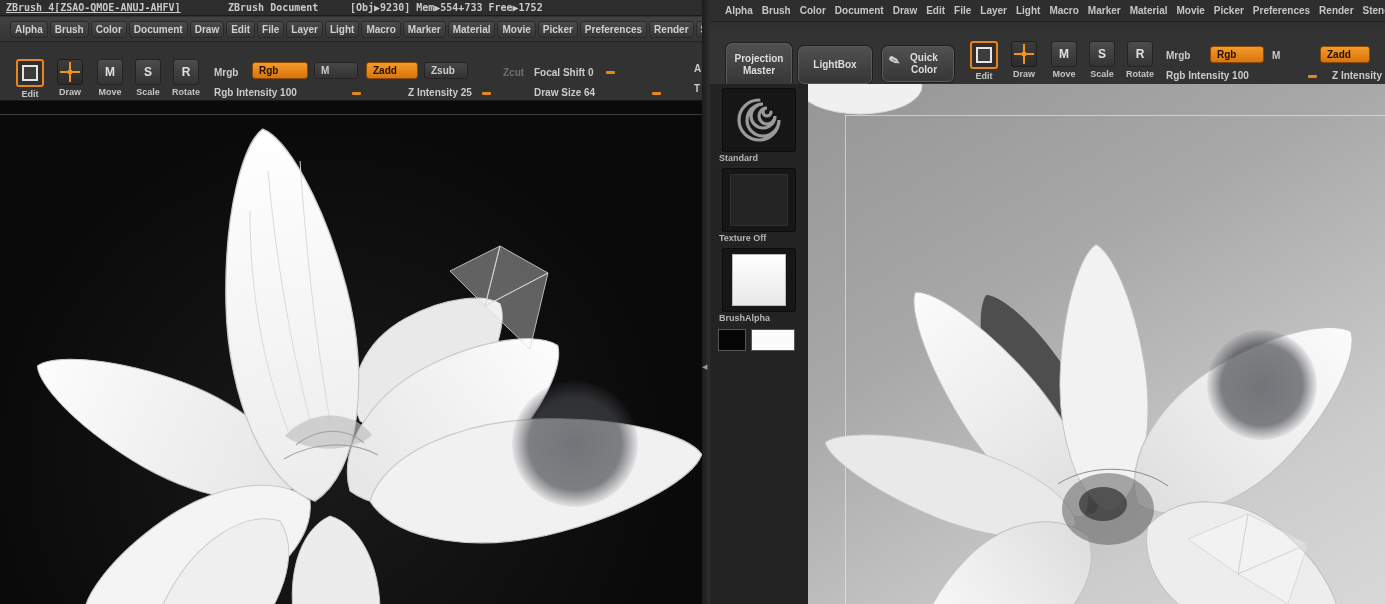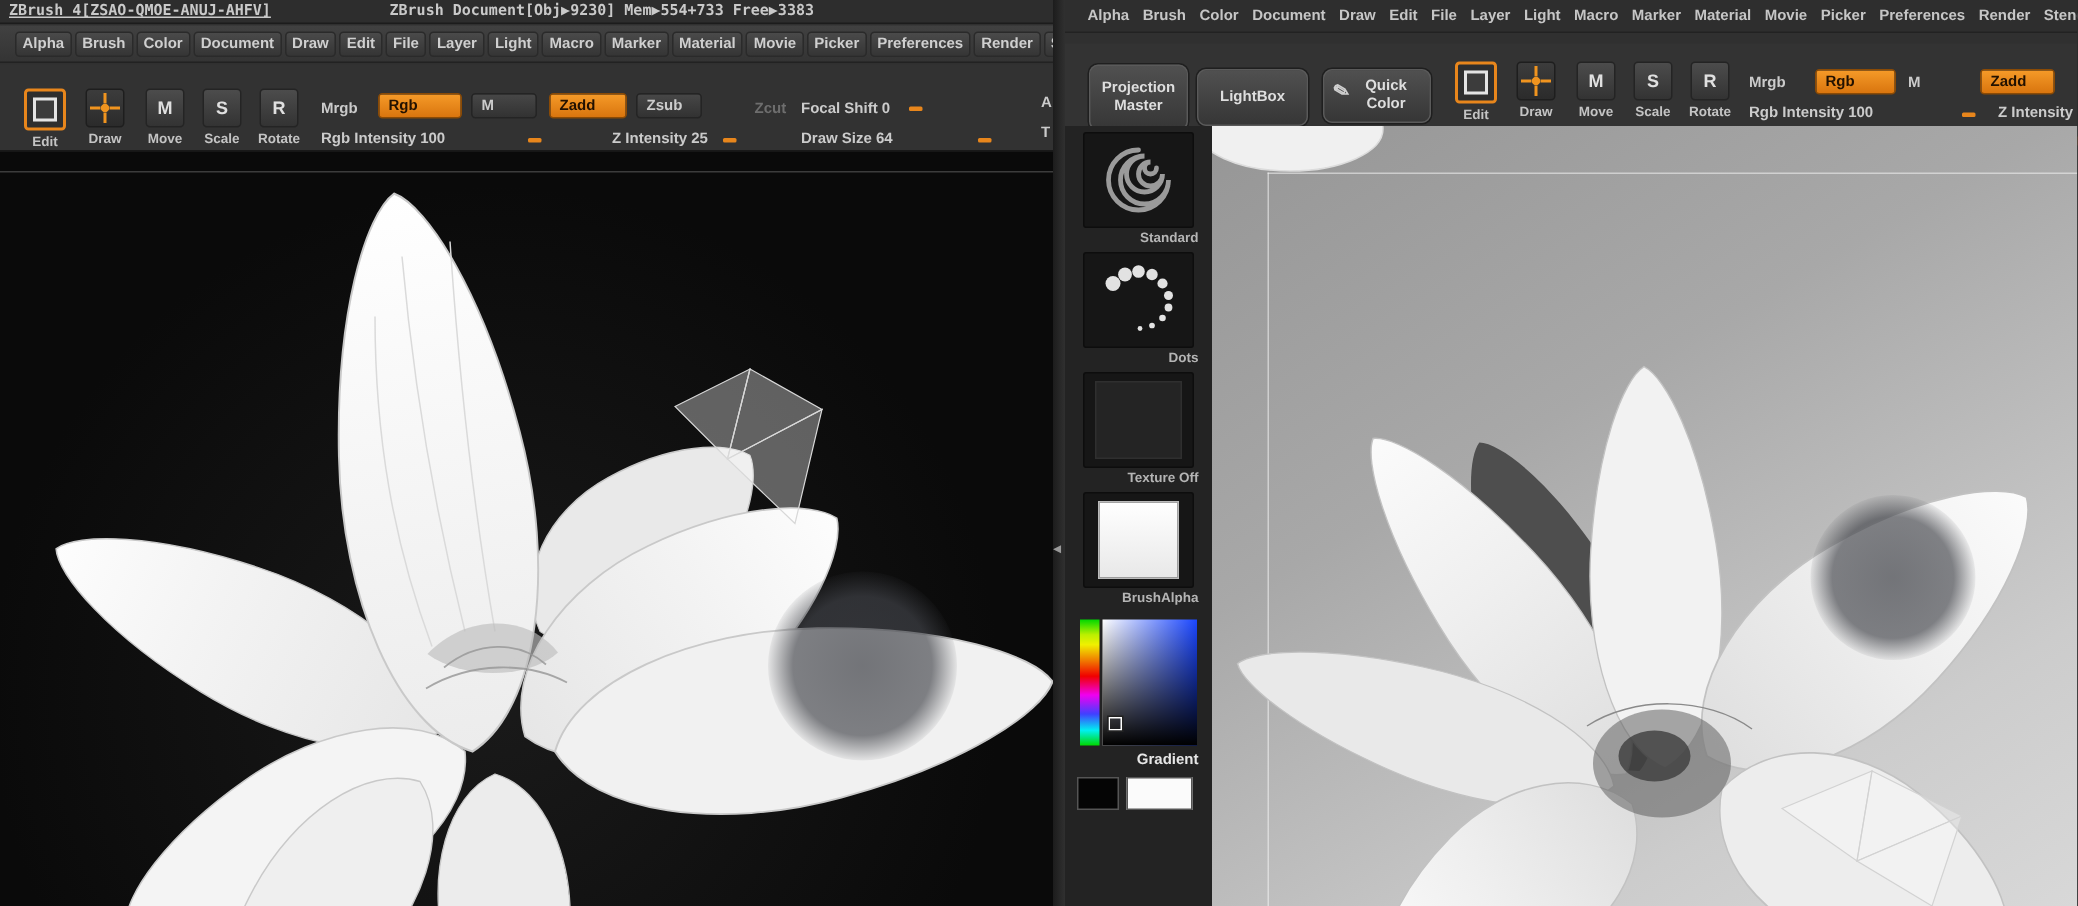--- a/index.html
+++ b/index.html
@@ -6,21 +6,21 @@
   body{width:1385px;height:604px;overflow:hidden;background:#262626;
        font-family:"Liberation Sans",sans-serif;position:relative;}
   .app{position:absolute;inset:0;}
 
   
   .win-left{position:absolute;left:0;top:0;width:702px;height:604px;background:#303030;}
   .titlebar{position:absolute;left:0;top:0;width:100%;height:16px;background:#2d2d2d;
             border-bottom:1px solid #1c1c1c;display:flex;align-items:center;
             font:bold 10px "DejaVu Sans Mono",monospace;color:#c9c9c9;padding-left:6px;box-sizing:border-box;}
   .t-app{width:222px;white-space:nowrap;overflow:hidden;text-decoration:underline;}
-  .t-doc{width:122px;white-space:nowrap;text-align:right;}
+  .t-doc{width:122px;white-space:nowrap;}
   .t-stats{white-space:nowrap;}
   .menubar{position:absolute;left:0;top:17px;width:100%;height:25px;
            background:linear-gradient(#414141,#343434);display:flex;align-items:center;
            gap:2px;padding-left:10px;box-sizing:border-box;border-bottom:1px solid #222;overflow:hidden;}
   .menu-item{font:bold 10px "Liberation Sans",sans-serif;color:#cfcfcf;white-space:nowrap;
              background:linear-gradient(#4a4a4a,#353535);border:1px solid #2a2a2a;
              border-radius:3px;padding:2px 4px;}
   .toolbar{position:absolute;left:0;top:43px;width:100%;height:57px;background:#323232;
            border-bottom:1px solid #191919;overflow:hidden;}
   .toolbtn{position:absolute;top:16px;width:36px;text-align:center;}
@@ -70,21 +70,21 @@
   .big-btn{position:absolute;border-radius:6px;background:linear-gradient(#505050,#363636);
            border:1px solid #5a5a5a;box-shadow:0 0 0 1px #1f1f1f;color:#dedede;
            font:bold 10px "Liberation Sans",sans-serif;display:flex;flex-direction:column;
            align-items:center;justify-content:center;line-height:12px;text-align:center;}
   .pencil-glyph{position:absolute;left:6px;top:8px;font-size:13px;color:#cfcfcf;transform:rotate(-15deg);}
   .toolbar2 .toolbtn{top:12px;}
 
   
   .palette{position:absolute;left:0;top:84px;width:98px;height:520px;background:#232323;
            border-right:1px solid #191919;overflow:hidden;}
-  .tile{width:80px;margin:0 auto 5px;text-align:right;}
+  .tile{width:80px;margin:0 auto 5px;text-align:left;}
   .tile:first-child{margin-top:4px;}
   .tile-icon{width:72px;height:62px;margin:0 auto;background:#161616;border:1px solid #0d0d0d;
              border-radius:2px;display:flex;align-items:center;justify-content:center;overflow:hidden;}
   .tile-label{display:block;font:bold 9px "Liberation Sans",sans-serif;color:#b5b5b5;margin-top:1px;white-space:nowrap;}
   .alpha-square{width:52px;height:50px;background:linear-gradient(#ffffff,#e8e8e8);border:1px solid #bbb;}
   .texture-square{width:56px;height:50px;background:#242424;border:1px solid #2f2f2f;}
   .sphere{width:54px;height:54px;border-radius:50%;
           background:radial-gradient(circle at 38% 32%,#ffffff 0%,#ececec 35%,#c9c9c9 68%,#8f8f8f 100%);}
   .picker-tile{margin-top:10px;}
   .picker-row{width:78px;height:84px;margin:0 auto;display:flex;gap:2px;}
@@ -110,21 +110,21 @@
 </head>
 <body>
 
 <div class="app">
 
   <section class="win-left">
 
     <header class="titlebar">
       <span class="t-app">ZBrush 4[ZSAO-QMOE-ANUJ-AHFV]</span>
       <span class="t-doc">ZBrush Document</span>
-      <span class="t-stats">[Obj▶9230] Mem▶554+733 Free▶3383</span>
+      <span class="t-stats">[Obj▶9230] Mem▶554+733 Free▶1752</span>
     </header>
 
     <nav class="menubar">
       <span class="menu-item">Alpha</span>
       <span class="menu-item">Brush</span>
       <span class="menu-item">Color</span>
       <span class="menu-item">Document</span>
       <span class="menu-item">Draw</span>
       <span class="menu-item">Edit</span>
       <span class="menu-item">File</span>
@@ -305,62 +305,36 @@
     <aside class="palette">
       <div class="tile">
         <div class="tile-icon">
           <svg width="60" height="56" viewBox="0 0 60 56">
             <path d="M30 8 a20 20 0 1 0 20 20 a16 16 0 1 1 -16 -16 a12 12 0 1 0 12 12 a8 8 0 1 1 -8 -8 a4 4 0 1 0 4 4" fill="none" stroke="#9a9a9a" stroke-width="3.2" stroke-linecap="round"></path>
           </svg>
         </div>
         <span class="tile-label">Standard</span>
       </div>
 
-      <div class="tile">
-        <div class="tile-icon">
-          <svg width="60" height="56" viewBox="0 0 60 56" fill="#e2e2e2">
-            <circle cx="13" cy="17" r="5"></circle>
-              <circle cx="21" cy="11" r="4.6"></circle>
-              <circle cx="30" cy="9" r="4.2"></circle>
-            <circle cx="39" cy="11" r="3.8"></circle>
-              <circle cx="46" cy="17" r="3.4"></circle>
-              <circle cx="50" cy="25" r="3"></circle>
-            <circle cx="50" cy="33" r="2.6"></circle>
-              <circle cx="46" cy="40" r="2.2"></circle>
-              <circle cx="39" cy="45" r="1.9"></circle>
-            <circle cx="31" cy="47" r="1.6"></circle>
-          </svg>
-        </div>
-        <span class="tile-label">Dots</span>
-      </div>
 
       <div class="tile">
         <div class="tile-icon">
           <div class="texture-square"></div>
         </div>
         <span class="tile-label">Texture Off</span>
       </div>
 
       <div class="tile">
         <div class="tile-icon">
           <div class="alpha-square"></div>
         </div>
         <span class="tile-label">BrushAlpha</span>
       </div>
 
 
-      <div class="tile picker-tile">
-        <div class="picker-row">
-          <div class="hue-bar"></div>
-          <div class="sv-square">
-            <div class="sv-cursor"></div>
-          </div>
-        </div>
-        <span class="tile-label gradient-label">Gradient</span>
-      </div>
 
       <div class="swatches">
         <div class="swatch black"></div>
         <div class="swatch white"></div>
       </div>
     </aside>
 
     <div class="canvas canvas-right">
       <div class="doc-hline"></div>
       <div class="doc-vline"></div>

